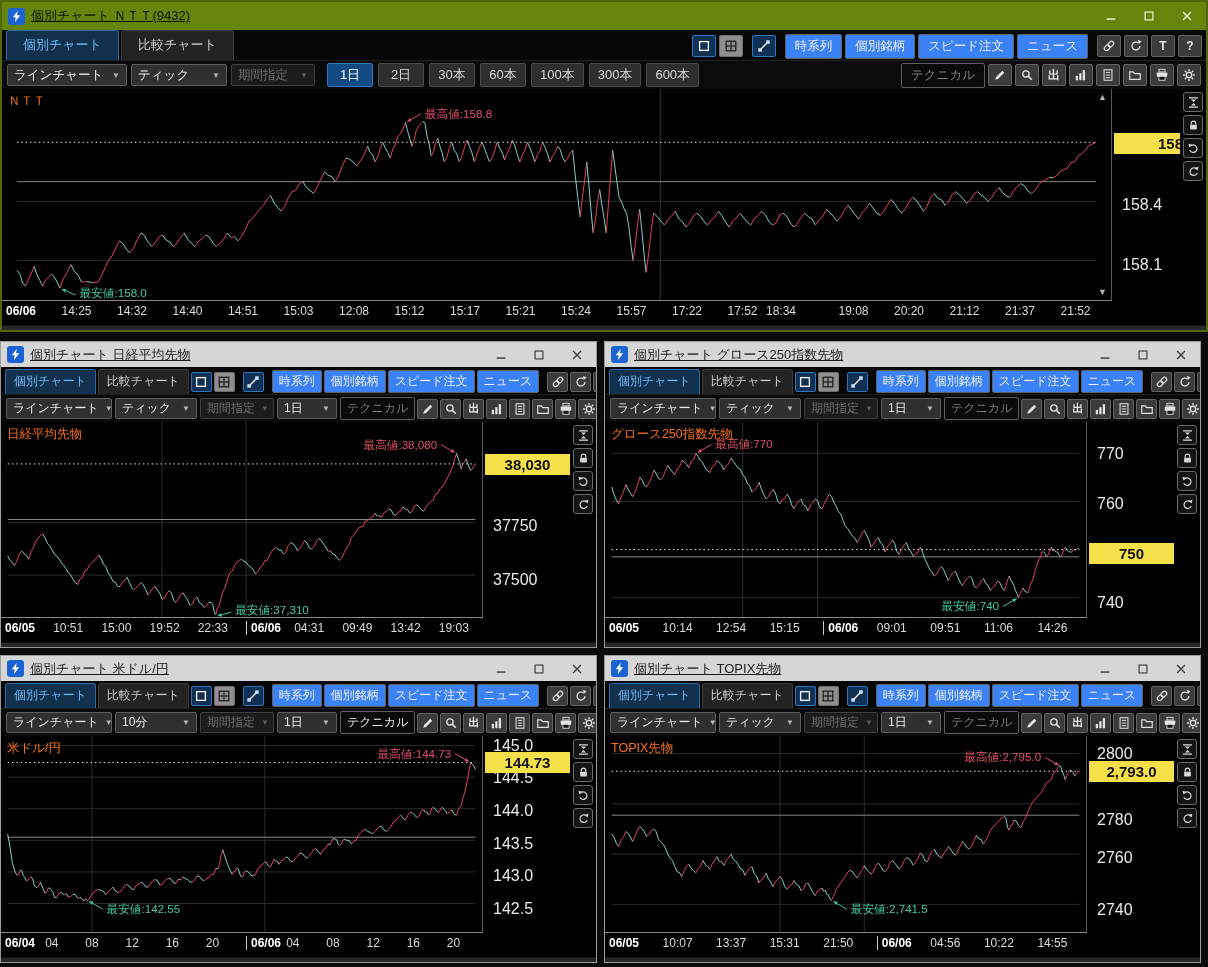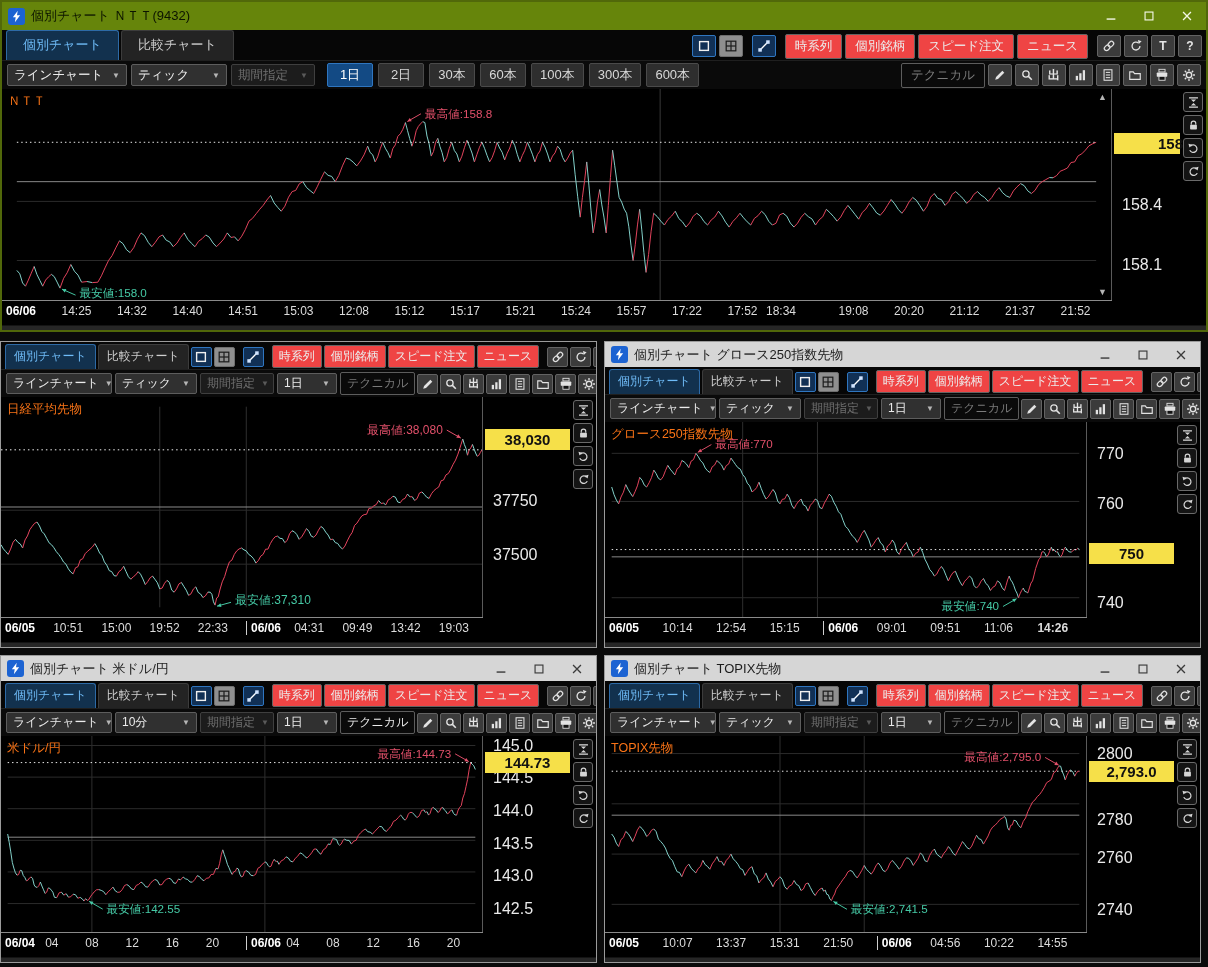--- a/index.html
+++ b/index.html
@@ -4,37 +4,37 @@
 <style>
 *{margin:0;padding:0;box-sizing:border-box;}
 html,body{width:1208px;height:967px;}
 body{background:#0b0b0b;font-family:"Liberation Sans",sans-serif;position:relative;overflow:hidden;}
 .window{position:absolute;background:#000;display:flex;flex-direction:column;}
 .window.main{border:2px solid #51680a;}
 .window:not(.main){border:1px solid #9b9b9b;}
 .titlebar{display:flex;align-items:center;gap:6px;padding:0 4px 0 6px;flex:0 0 auto;}
 .main .titlebar{height:28px;background:#66850b;color:#0c1400;}
 .window:not(.main) .titlebar{height:25px;background:#d6d6d6;color:#1c1c1c;}
-.titlebar .title{font-size:13px;flex:1;white-space:nowrap;overflow:hidden;}
+.titlebar .title{font-size:13px;flex:1;white-space:nowrap;overflow:hidden;text-decoration:underline;}
 .logo{width:17px;height:17px;border-radius:3px;background:#1c63d2;display:inline-flex;align-items:center;justify-content:center;flex:0 0 auto;}
 .logo svg{width:13px;height:13px;}
 .controls{display:flex;gap:8px;align-items:center;margin-left:auto;}
 .wbtn{width:30px;height:20px;display:inline-flex;align-items:center;justify-content:center;}
 .main .wbtn{color:#f3f7e6;}
 .window:not(.main) .wbtn{color:#3a3a3a;}
 .wbtn svg{width:14px;height:14px;}
 .tabrow{background:#060606;display:flex;align-items:flex-end;padding:3px 4px 0 4px;gap:2px;flex:0 0 auto;border-bottom:1px solid #1f1f1f;overflow:hidden;}
 .main .tabrow{height:31px;}
 .window:not(.main) .tabrow{height:28px;}
 .tab{font-size:13px;border:1px solid #3c3c3c;border-bottom:none;border-radius:3px 3px 0 0;background:#232323;color:#cfcfcf;white-space:nowrap;padding:5px 16px 6px;}
 .tab.active{background:#12314e;color:#6fbcf8;border-color:#2d6aa6;}
 .window:not(.main) .tab{font-size:12px;padding:3px 8px 4px;}
 .tr-right{margin-left:auto;display:flex;align-items:center;gap:3px;align-self:center;padding-bottom:1px;}
 .window:not(.main) .tr-right{gap:2px;}
-.tbtn{background:#ef4444;border:1px solid #636363;color:#ececec;font-size:12.5px;padding:3px 9px;border-radius:2px;white-space:nowrap;font-family:inherit;}
+.tbtn{background:#3b82f6;border:1px solid #636363;color:#ececec;font-size:12.5px;padding:3px 9px;border-radius:2px;white-space:nowrap;font-family:inherit;}
 .window:not(.main) .tbtn{font-size:12px;padding:2px 6px;}
 .ibtn{width:24px;height:22px;background:#3b3b3b;border:1px solid #636363;border-radius:2px;display:inline-flex;align-items:center;justify-content:center;color:#e5e5e5;font-size:12px;font-weight:bold;flex:0 0 auto;}
 .window:not(.main) .ibtn{width:21px;height:20px;font-size:11px;}
 .ibtn svg{width:14px;height:14px;}
 .ibtn.sel{background:#113055;border-color:#2f76c0;}
 .ibtn.graybtn{background:#8f8f8f;border-color:#6f6f6f;}
 .toolbar{background:#0a0a0a;display:flex;align-items:center;gap:4px;padding:0 5px;flex:0 0 auto;overflow:hidden;}
 .main .toolbar{height:28px;}
 .window:not(.main) .toolbar{height:27px;gap:3px;}
 .dd{height:22px;background:#303030;border:1px solid #5d5d5d;border-radius:2px;color:#ececec;font-size:12.5px;display:inline-flex;align-items:center;padding:0 6px;white-space:nowrap;flex:0 0 auto;}
@@ -394,20 +394,45 @@
       <div class="xlab" style="left: 756px; margin-left: 8px;">18:34</div>
       <div class="xlab" style="left: 836.5px;">19:08</div>
       <div class="xlab" style="left: 892px;">20:20</div>
       <div class="xlab" style="left: 947.5px;">21:12</div>
       <div class="xlab" style="left: 1003px;">21:37</div>
       <div class="xlab" style="left: 1058.5px;">21:52</div>
     </div>
     <div class="hscroll"></div>
   </div>
 <div class="window" style="left: 0px; top: 341px; width: 597px; height: 307px;">
+    <div class="titlebar">
+      <span class="logo">
+        <svg viewBox="0 0 16 16">
+          <polygon points="9.5,1 3.5,9 7,9 6,15 12.5,6.5 8.6,6.5" fill="#fff"></polygon>
+        </svg>
+      </span>
+      <span class="title">個別チャート 日経平均先物</span>
+      <span class="controls">
+        <span class="wbtn">
+          <svg viewBox="0 0 16 16">
+            <line x1="3" y1="11.5" x2="13" y2="11.5" stroke="currentColor" stroke-width="1.6"></line>
+          </svg>
+        </span>
+        <span class="wbtn">
+          <svg viewBox="0 0 16 16">
+            <rect x="3.5" y="3.5" width="9" height="9" fill="none" stroke="currentColor" stroke-width="1.3"></rect>
+          </svg>
+        </span>
+        <span class="wbtn">
+          <svg viewBox="0 0 16 16">
+            <path d="M3.5 3.5l9 9M12.5 3.5l-9 9" stroke="currentColor" stroke-width="1.5"></path>
+          </svg>
+        </span>
+      </span>
+    </div>
     <div class="tabrow">
       <div class="tab active">個別チャート</div>
       <div class="tab">比較チャート</div>
       <div class="tr-right">
         <span class="ibtn sel">
           <svg viewBox="0 0 16 16">
             <rect x="3" y="3" width="10" height="10" fill="none" stroke="#f0f0f0" stroke-width="1.6"></rect>
           </svg>
         </span>
         <span class="ibtn graybtn">
@@ -890,21 +915,21 @@
     </div>
     <div class="xaxis" style="width: 482px;">
       <div class="xlab date" style="left: 4px;">06/05</div>
       <div class="xlab" style="left: 57.5556px;">10:14</div>
       <div class="xlab" style="left: 111.111px;">12:54</div>
       <div class="xlab" style="left: 164.667px;">15:15</div>
       <div class="xlab date sep" style="left: 218.222px;">06/06</div>
       <div class="xlab" style="left: 271.778px;">09:01</div>
       <div class="xlab" style="left: 325.333px;">09:51</div>
       <div class="xlab" style="left: 378.889px;">11:06</div>
-      <div class="xlab" style="left: 432.444px; font-weight: bold;">14:26</div>
+      <div class="xlab" style="left: 432.444px;">14:26</div>
     </div>
     <div class="hscroll"></div>
   </div>
 <div class="window" style="left: 0px; top: 655px; width: 597px; height: 308px;">
     <div class="titlebar">
       <span class="logo">
         <svg viewBox="0 0 16 16">
           <polygon points="9.5,1 3.5,9 7,9 6,15 12.5,6.5 8.6,6.5" fill="#fff"></polygon>
         </svg>
       </span>

